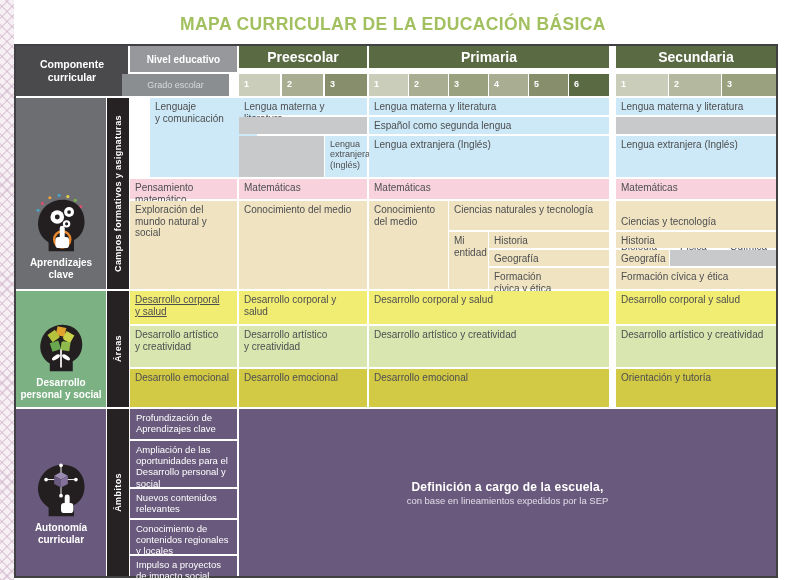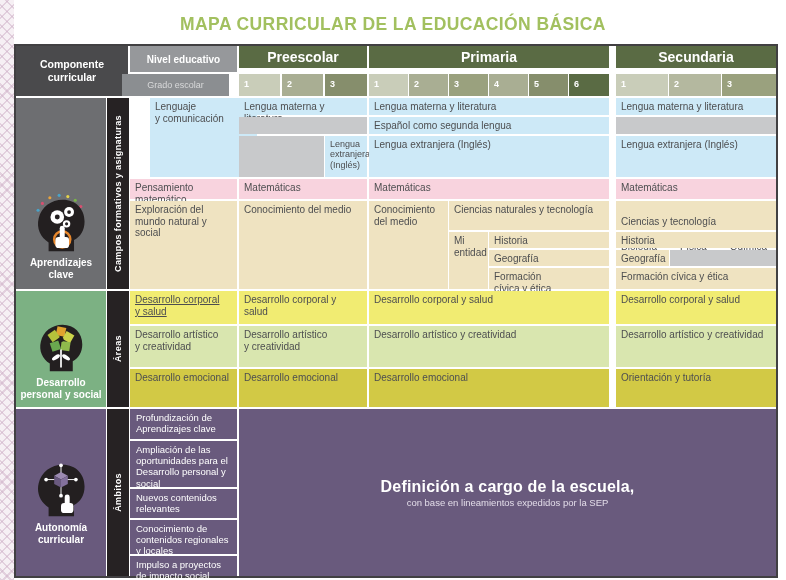--- a/index.html
+++ b/index.html
@@ -60,21 +60,21 @@
   .olive{background:var(--olive,#d2c945);}
   .ambito{
     background:var(--purple,#695a7d);color:#fff;font-size:9.5px;line-height:1.18;
     padding:3px 6px;
   }
   .sub3{display:flex;justify-content:space-between;margin-top:2px;padding-right:4px;}
   .bigdef{
     left:223px;top:363px;width:537px;height:167px;background:var(--purple,#695a7d);
     display:flex;flex-direction:column;align-items:center;justify-content:center;color:#fff;text-align:center;
   }
-  .def-title{font-size:16px;font-weight:bold;letter-spacing:.2px;}
+  .def-title{font-size:12px;font-weight:bold;letter-spacing:.2px;}
   .def-sub{font-size:9.5px;color:#e2dce8;margin-top:1px;}
   
   .band{
     left:0;width:90px;display:flex;flex-direction:column;align-items:center;
     justify-content:flex-end;padding-bottom:8px;
   }
   .bandlabel{
     color:#fff;font-weight:bold;font-size:10px;text-align:center;line-height:1.2;margin-top:4px;
   }
   .bandicon{width:62px;height:62px;flex:0 0 auto;}

